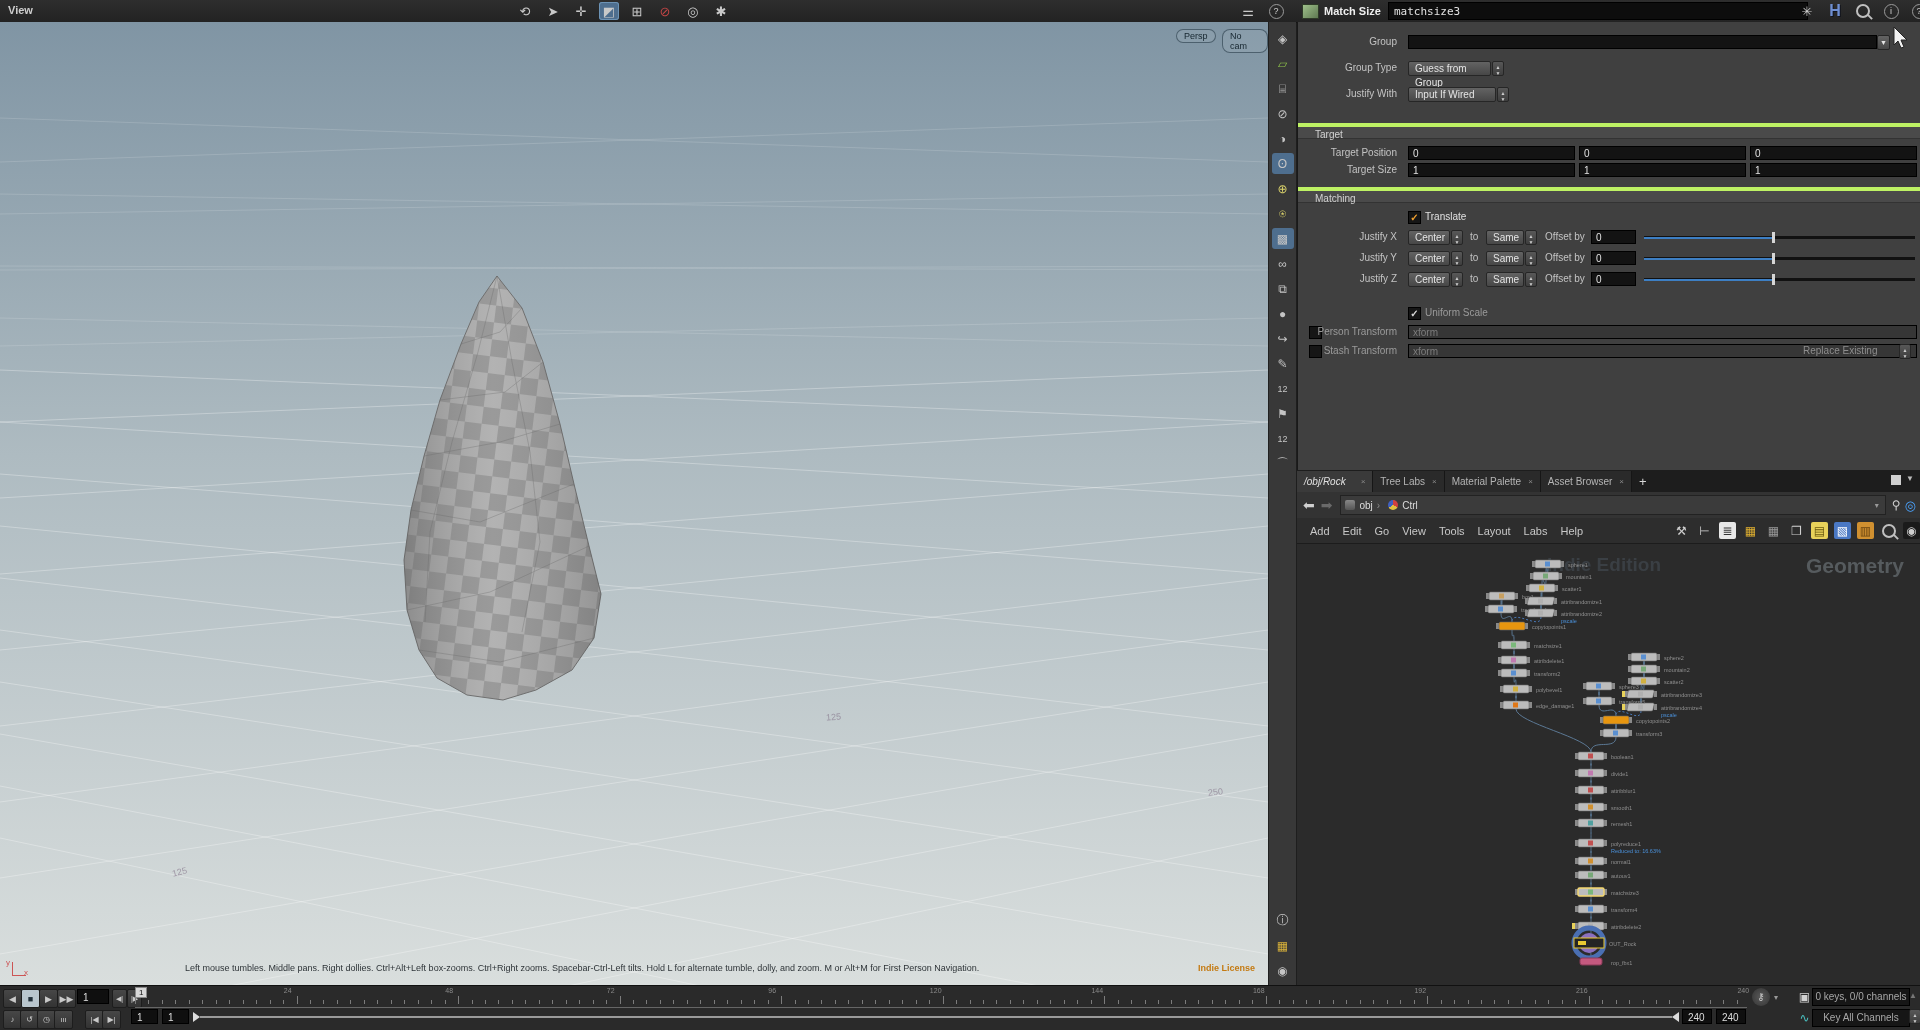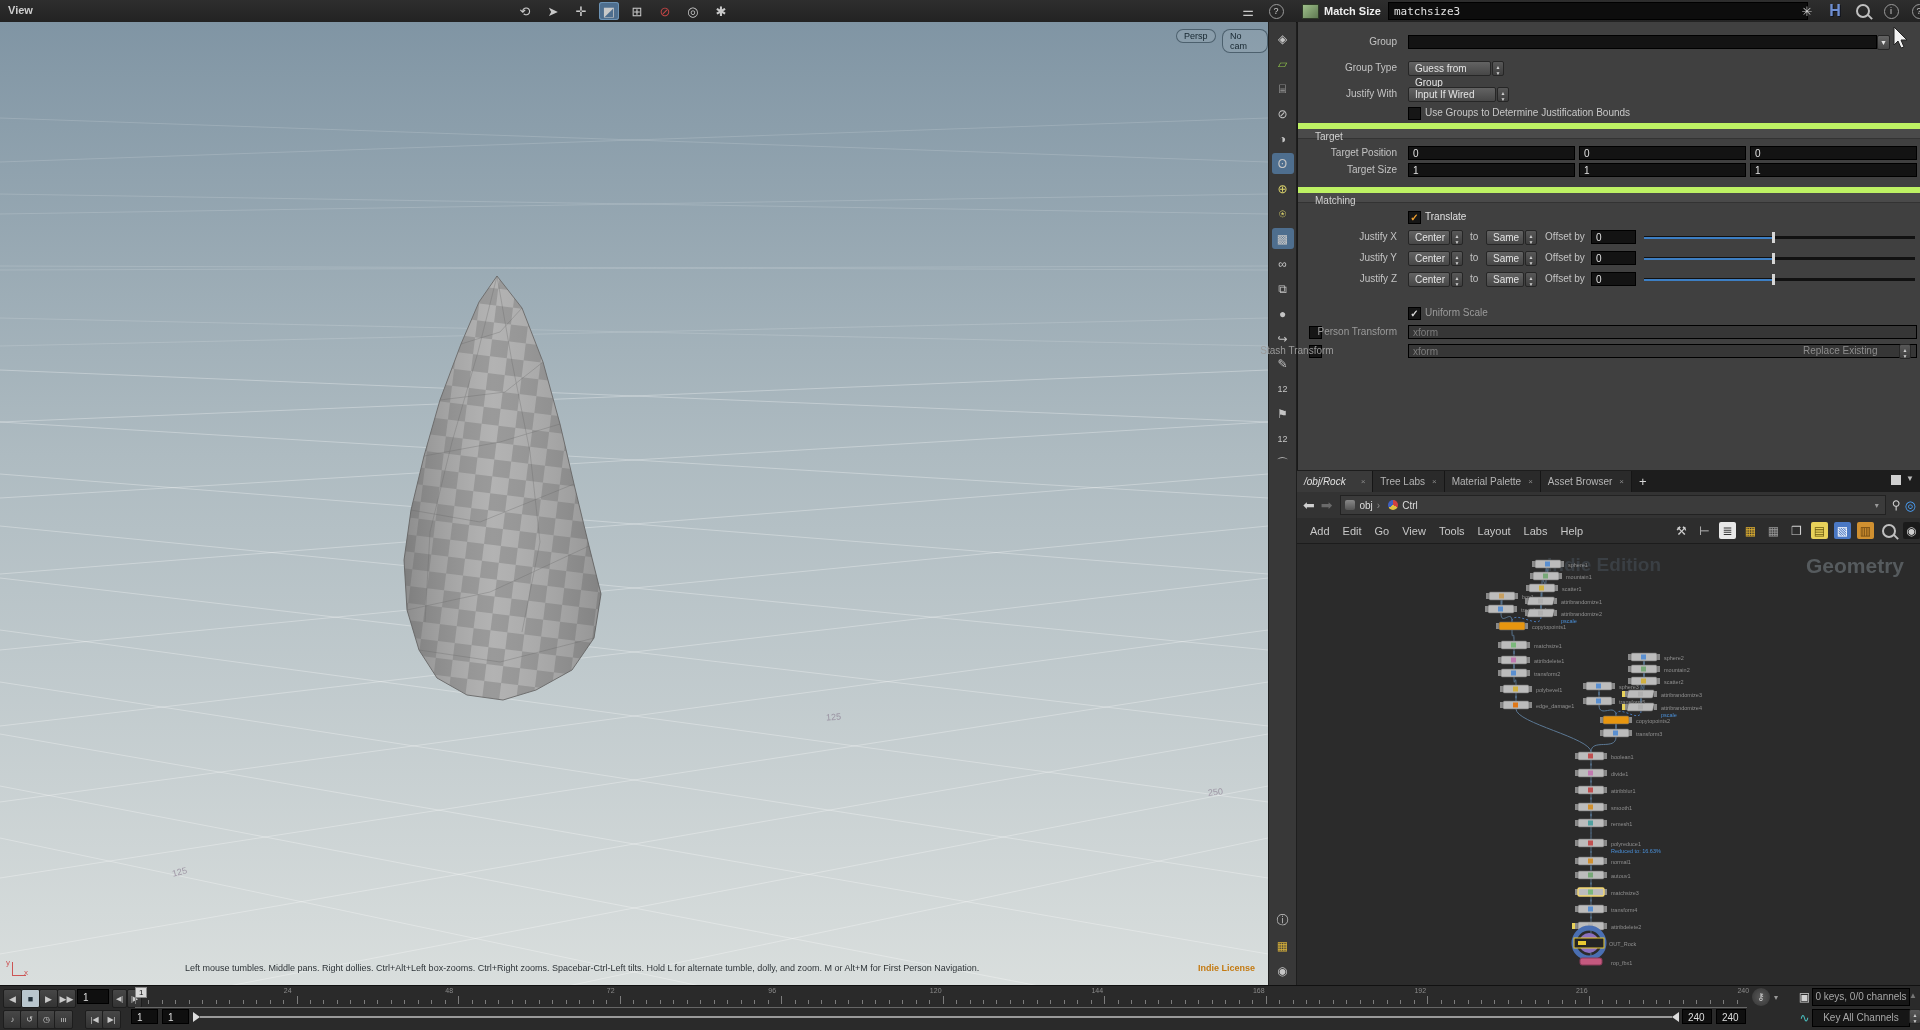--- a/index.html
+++ b/index.html
@@ -32,21 +32,21 @@
   #rightpanel{left:1297px;top:22px;width:623px;height:448px;background:#404040;border-left:1px solid #191919;}
   .prow{position:absolute;height:15px;left:0;width:623px;}
   .plabel{position:absolute;right:524px;top:1px;width:200px;text-align:right;color:#c3c3c3;font-size:10px;}
   .plabel.left{right:auto;}
   .pfield{position:absolute;top:0;height:14px;background:#131313;border:1px solid #000;color:#e0e0e0;font-size:10px;line-height:14px;padding-left:4px;box-sizing:border-box;}
   .pfield.dis{background:#363636;color:#7d7d7d;}
   .dd{position:absolute;top:0;height:15px;background:linear-gradient(#636363,#474747);border:1px solid #262626;border-radius:2px;color:#e4e4e4;font-size:10px;line-height:14px;padding-left:6px;box-sizing:border-box;}
   .spin{position:absolute;top:0;width:12px;height:15px;background:linear-gradient(#585858,#3e3e3e);border:1px solid #262626;border-radius:2px;color:#cfcfcf;font-size:5px;line-height:6px;text-align:center;box-sizing:border-box;padding-top:2px;}
   .cb{position:absolute;top:1px;width:11px;height:11px;background:#161616;border:1px solid #000;color:#f0a030;font-size:10px;line-height:11px;text-align:center;font-weight:bold;}
   .cb.gray{color:#d8d8d8;}
-  .sect{position:absolute;left:0;width:623px;height:16px;background:#4a4a4a;border-top:6px solid #bef264;border-bottom:1px solid #333;color:#d2d2d2;font-size:10px;line-height:16px;padding-left:17px;box-sizing:border-box;}
+  .sect{position:absolute;left:0;width:623px;height:16px;background:#4a4a4a;border-top:4px solid #bef264;border-bottom:1px solid #333;color:#d2d2d2;font-size:10px;line-height:16px;padding-left:17px;box-sizing:border-box;}
   .sl-track{position:absolute;top:6px;height:3px;background:#111;}
   .sl-blue{position:absolute;top:7px;height:2px;background:#3d7fc4;}
   .sl-handle{position:absolute;top:2px;width:3px;height:11px;background:#d6d6d6;}
   
   #netpane{left:1297px;top:470px;width:623px;height:515px;background:#2b2b2b;}
   #nettabs{position:absolute;left:0;top:0;width:623px;height:22px;background:#1d1d1d;display:flex;align-items:flex-end;}
   .ntab{height:21px;display:flex;align-items:center;padding:0 7px;background:#2a2a2a;border-right:1px solid #161616;color:#b5b5b5;font-size:10px;white-space:nowrap;}
   .ntab.active{background:#3a3a3a;color:#e0e0e0;font-style:italic;gap:8px;}
   .ntab .x{color:#8a8a8a;font-size:8px;margin-left:7px;}
   .ntab.plus{color:#d8d8d8;font-size:13px;background:transparent;border-right:none;}
@@ -223,24 +223,20 @@
   <div class="prow" style="top:13px;">
     <span class="plabel">Group</span>
     <span class="pfield" style="left:110px;width:469px;"></span>
     <span class="dd" style="left:579px;width:13px;font-size:7px;text-align:center;padding-left:0;">▼</span>
   </div>
   <div class="prow" style="top:65px;">
     <span class="plabel">Justify With</span>
     <span class="dd" style="left:110px;width:88px;">Input If Wired</span>
     <span class="spin" style="left:199px;">▲<br>▼</span>
   </div>
-  <div class="prow" style="top:84px;">
-    <span class="cb" style="left:110px;"></span>
-    <span class="plabel left" style="left:127px;text-align:left;width:400px;color:#c8c8c8;">Use Groups to Determine Justification Bounds</span>
-  </div>
   <div class="sect" style="top:101px;">Target</div>
   <div class="prow" style="top:124px;">
     <span class="plabel">Target Position</span>
     <span class="pfield" style="left:110px;width:167px;">0</span>
     <span class="pfield" style="left:281px;width:167px;">0</span>
     <span class="pfield" style="left:452px;width:167px;">0</span>
   </div>
   <div class="prow" style="top:141px;">
     <span class="plabel">Target Size</span>
     <span class="pfield" style="left:110px;width:167px;">1</span>
@@ -297,21 +293,21 @@
     <span class="cb gray" style="left:110px;">✓</span>
     <span class="plabel left" style="left:127px;text-align:left;width:200px;color:#9a9a9a;">Uniform Scale</span>
   </div>
   <div class="prow" style="top:303px;">
     <span class="cb" style="left:11px;"></span>
     <span class="plabel" style="color:#9a9a9a;">Person Transform</span>
     <span class="pfield dis" style="left:110px;width:509px;">xform</span>
   </div>
   <div class="prow" style="top:322px;">
     <span class="cb" style="left:11px;"></span>
-    <span class="plabel" style="color:#9a9a9a;text-align:center;">Stash Transform</span>
+    <span class="plabel" style="color:#9a9a9a;">Stash Transform</span>
     <span class="pfield dis" style="left:110px;width:509px;">xform</span>
     <span style="position:absolute;left:505px;top:1px;color:#8d8d8d;font-size:10px;">Replace Existing</span>
     <span class="spin" style="left:601px;">▲<br>▼</span>
   </div>
 </div>
 
 <div class="abs" id="netpane">
   <div id="nettabs">
       <div class="ntab active">
         <span>/obj/Rock</span>

